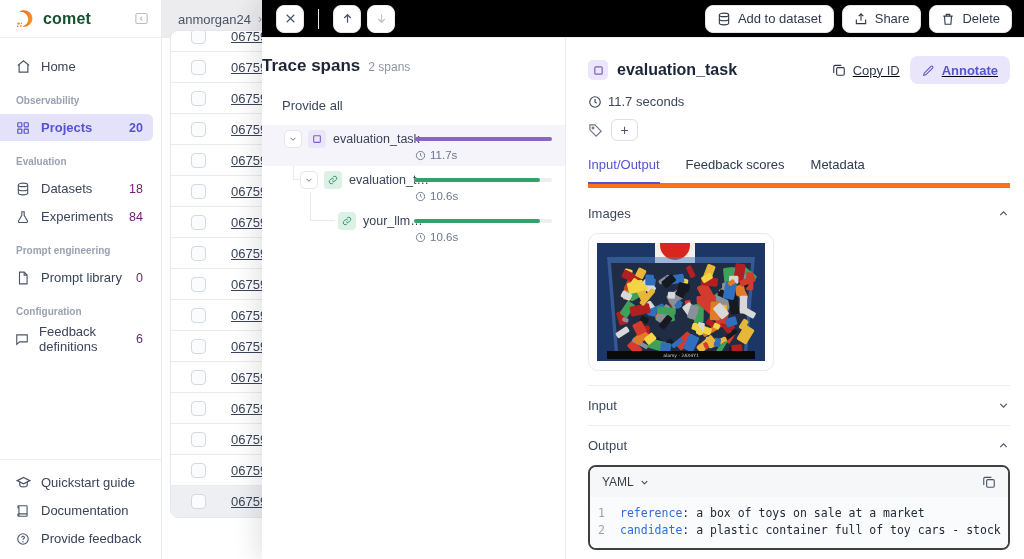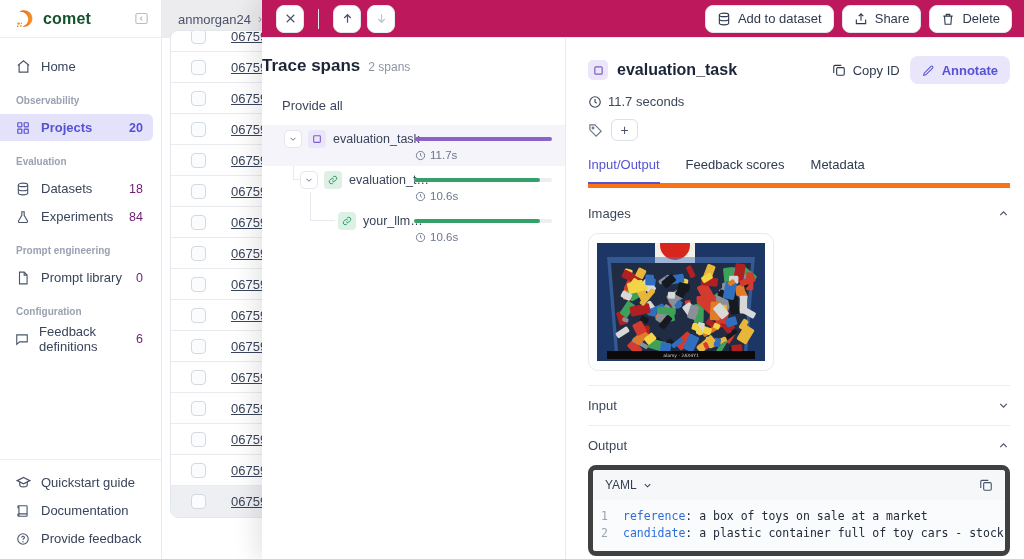--- a/index.html
+++ b/index.html
@@ -28,21 +28,21 @@
   .crumb-sep { margin:0 7px; color:#9aa1b1; font-size:12px; }
   .trace-table { position:absolute; left:8px; top:30px; width:260px; height:488px; border:1px solid #e4e7ec; border-radius:8px; background:#fff; overflow:hidden; }
   .trace-rows { margin-top:-10px; }
   .trace-row { height:31px; display:flex; align-items:center; padding-left:20px; border-bottom:1px solid #e9ebee; }
   .trace-row:last-child { background:#edeff2; border-bottom:none; }
   .row-check { width:15px; height:15px; border:1.5px solid #d4d9e0; border-radius:4px; background:#fbfcfd; flex:none; }
   .row-id { margin-left:25px; font-size:13px; font-weight:500; color:#39445a; text-decoration:underline; white-space:nowrap; cursor:pointer; }
 
   
   .overlay { position:absolute; left:262px; top:0; width:762px; height:559px; background:#fff; z-index:10; box-shadow:-8px 0 20px rgba(15,23,42,.10); display:flex; flex-direction:column; }
-  .ov-header { height:38px; flex:none; border-bottom:1px solid #eceef1; display:flex; align-items:center; padding:0 12px 0 14px; background:#be185d; }
+  .ov-header { height:38px; flex:none; border-bottom:1px solid #eceef1; display:flex; align-items:center; padding:0 12px 0 14px; background:#000000; }
   .icon-btn { width:28px; height:28px; border:1px solid #e1e5ea; border-radius:8px; background:#fff; display:flex; align-items:center; justify-content:center; color:#49536a; cursor:pointer; }
   .icon-btn.disabled { color:#bcc3cf; border-color:#e9ecf0; }
   .ov-header .vdiv { width:1px; height:20px; background:#e4e7ec; margin:0 14px; }
   .ov-header .nav-arrows { display:flex; gap:6px; }
   .ov-actions { margin-left:auto; display:flex; gap:8px; }
   .act-btn { height:28px; display:flex; align-items:center; gap:7px; padding:0 11px; border:1px solid #e1e5ea; border-radius:8px; background:#fff; font-size:13px; font-weight:500; color:#2f3a4e; cursor:pointer; }
   .ov-body { flex:1; display:flex; min-height:0; }
 
   
   .spans-panel { width:304px; flex:none; border-right:1px solid #e8eaee; position:relative; padding-top:18px; }
@@ -62,34 +62,34 @@
   .sr-bar-track { position:absolute; left:152px; right:13px; top:12px; height:4px; border-radius:2px; background:#eceef3; }
   .sr-bar { position:absolute; top:0; height:4px; border-radius:2px; }
   .sr-duration { position:absolute; left:153px; top:24px; display:flex; align-items:center; gap:4px; font-size:11.5px; color:#6b7689; }
   .connector { position:absolute; background:#e6e9ed; }
 
   
   .detail { flex:1; padding:16px 14px 0 22px; overflow:hidden; }
   .dt-title-row { display:flex; align-items:center; margin-top:2px; }
   .dt-badge { width:20px; height:20px; border-radius:5px; background:#ece6fa; color:#7a5dc7; display:flex; align-items:center; justify-content:center; flex:none; }
   .dt-title { font-size:16px; font-weight:600; color:#1c2538; margin-left:9px; }
-  .dt-head-actions { margin-left:auto; display:flex; gap:10px; }
+  .dt-head-actions { margin-left:auto; display:flex; gap:10px;text-decoration:underline; }
   .ghost-btn { display:flex; align-items:center; gap:7px; font-size:13px; font-weight:500; color:#2f3a4e; background:none; border:none; cursor:pointer; }
   .annotate-btn { height:28px; display:flex; align-items:center; gap:7px; padding:0 12px; border-radius:8px; background:#e9e6fb; color:#5552d3; font-size:13px; font-weight:600; border:none; cursor:pointer; }
   .dt-duration { display:flex; align-items:center; gap:6px; margin-top:10px; font-size:13px; color:#3c475c;text-align:right; }
   .dt-tags { display:flex; align-items:center; gap:8px; margin-top:10px; color:#6b7689; }
   .tag-add-btn { width:27px; height:22px; border:1px solid #dbe0e6; border-radius:6px; background:#fff; color:#49536a; font-size:14px; display:flex; align-items:center; justify-content:center; cursor:pointer; }
   .tabs { display:flex; gap:26px; margin-top:16px; border-bottom:5px solid #f97316; }
   .tab { font-size:13px; padding-bottom:10px; color:#2f3a4e; font-weight:500; cursor:pointer; }
   .tab.active { color:#5552d3; border-bottom:2px solid #5552d3; margin-bottom:-1px; }
   .section-head { display:flex; align-items:center; justify-content:space-between; margin-top:18px; font-size:13px; color:#3c475c; }
   .section-head .chev { color:#49536a; cursor:pointer; display:flex; }
   .img-card { margin-top:12px; width:186px; height:138px; border:1px solid #e8eaee; border-radius:10px; background:#fff; display:flex; align-items:center; justify-content:center; }
   .divider { height:1px; background:#eceef1; margin-top:14px; }
-  .yaml-block { margin-top:12px; border-radius:8px; overflow:hidden; border:5px solid #404040; }
+  .yaml-block { margin-top:12px; border-radius:8px; overflow:hidden; border:2px solid #404040; }
   .yaml-head { height:30px; background:#f6f7f9; display:flex; align-items:center; padding:0 12px; }
   .yaml-label { font-size:12px; font-weight:500; color:#333f52; display:flex; align-items:center; gap:5px; cursor:pointer; }
   .yaml-copy { margin-left:auto; color:#49536a; display:flex; cursor:pointer; }
   .yaml-code { background:#fafbfc; padding:8px 0 9px; font-family:"DejaVu Sans Mono", monospace; font-size:11.5px; line-height:17px; }
   .code-line { display:flex; white-space:pre; }
   .ln { width:30px; text-align:right; padding-right:15px; color:#9aa3b2; flex:none; }
   .ckey { color:#2d6ed9; }
   .cval { color:#222b3a; }
 </style>
 </head>

